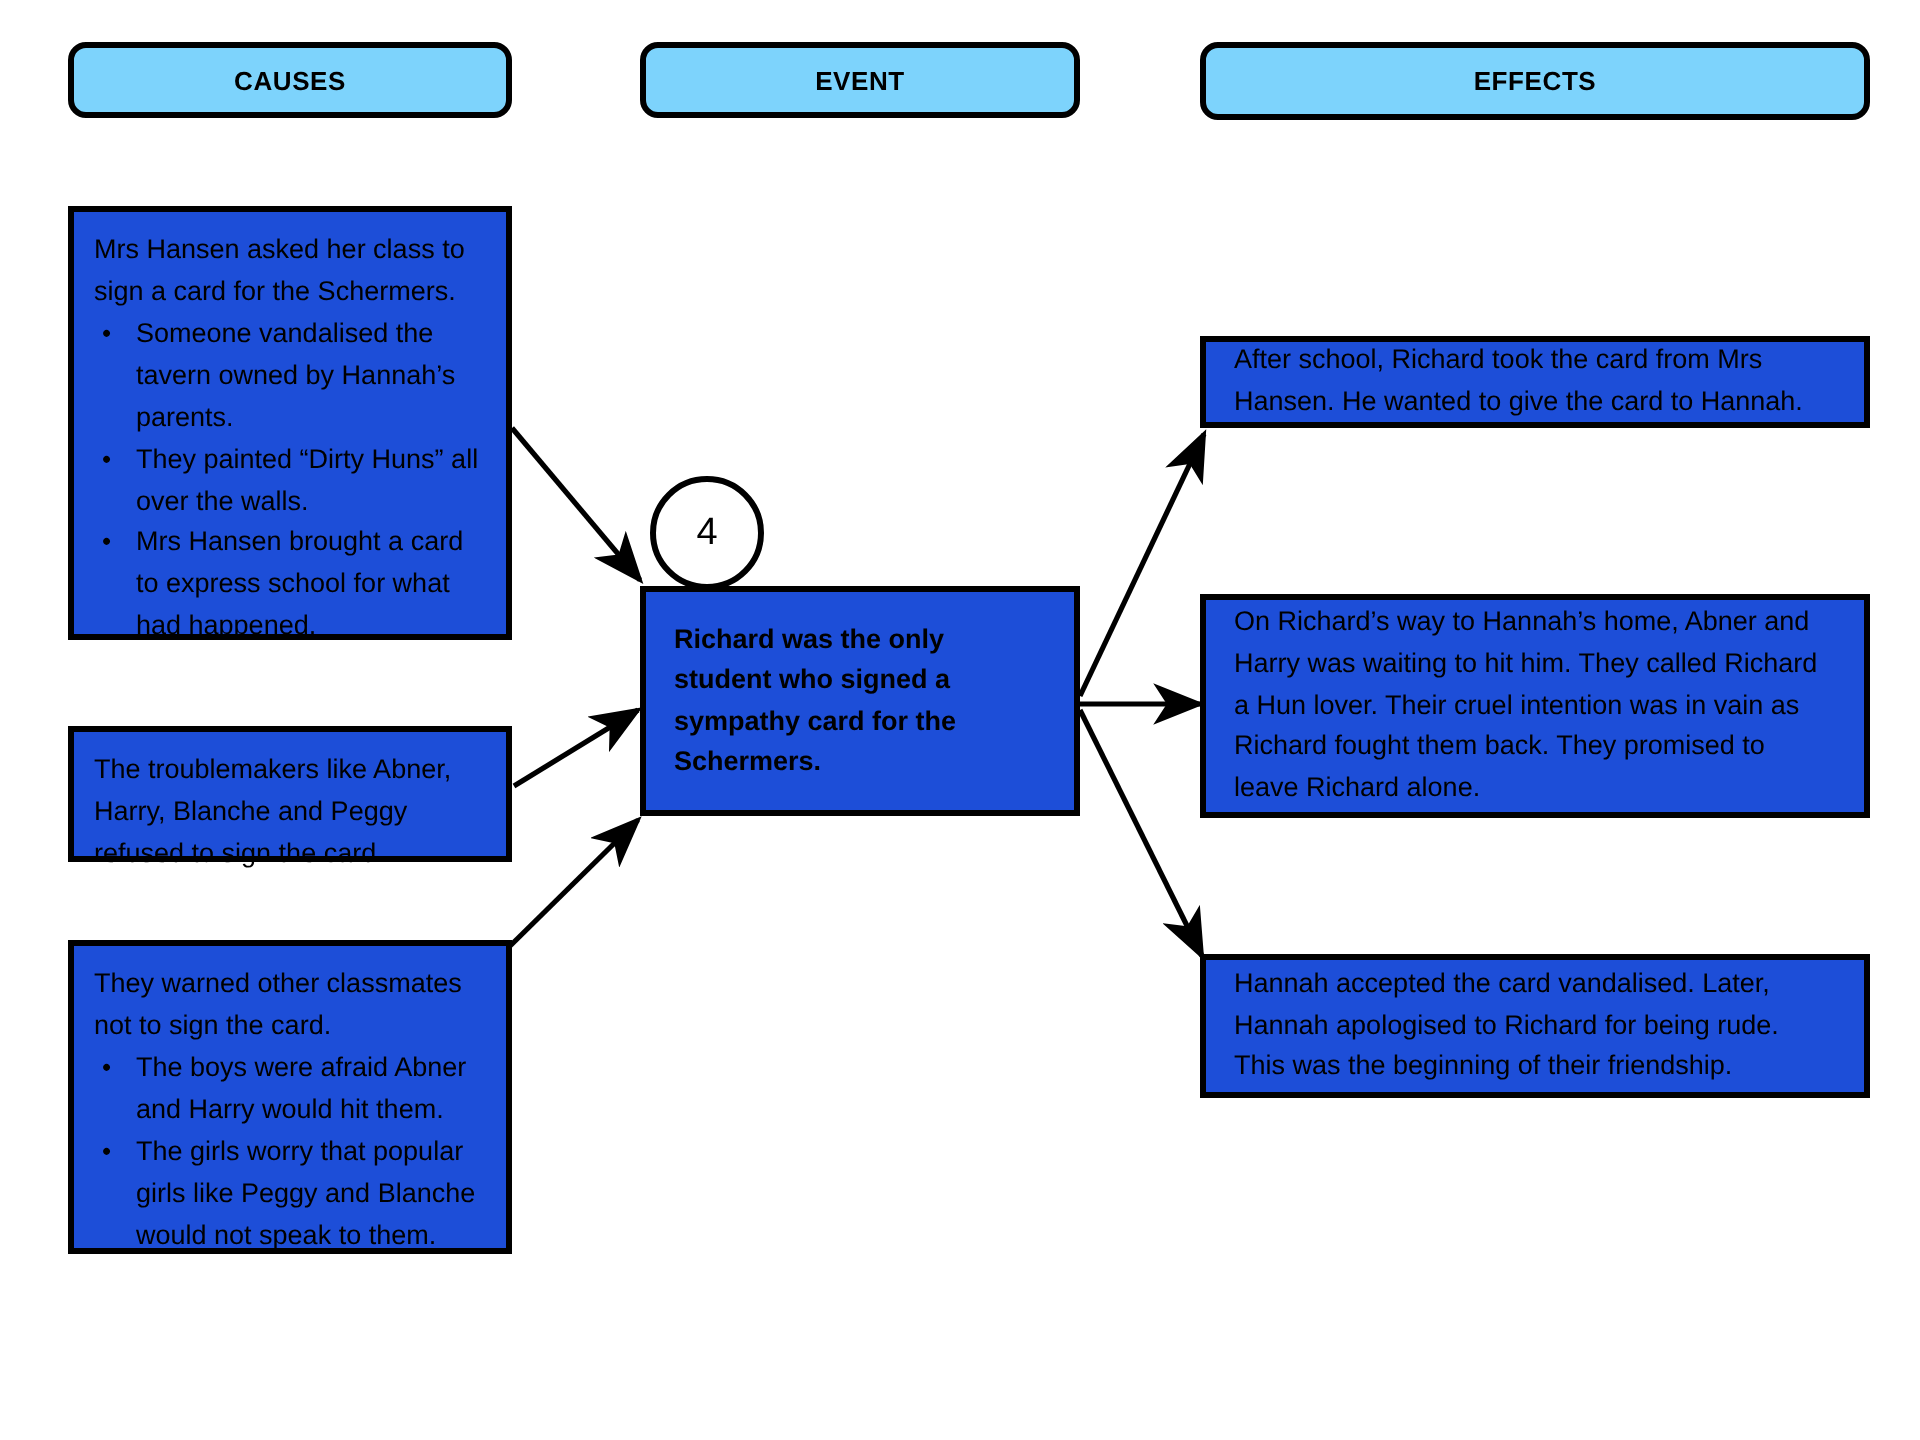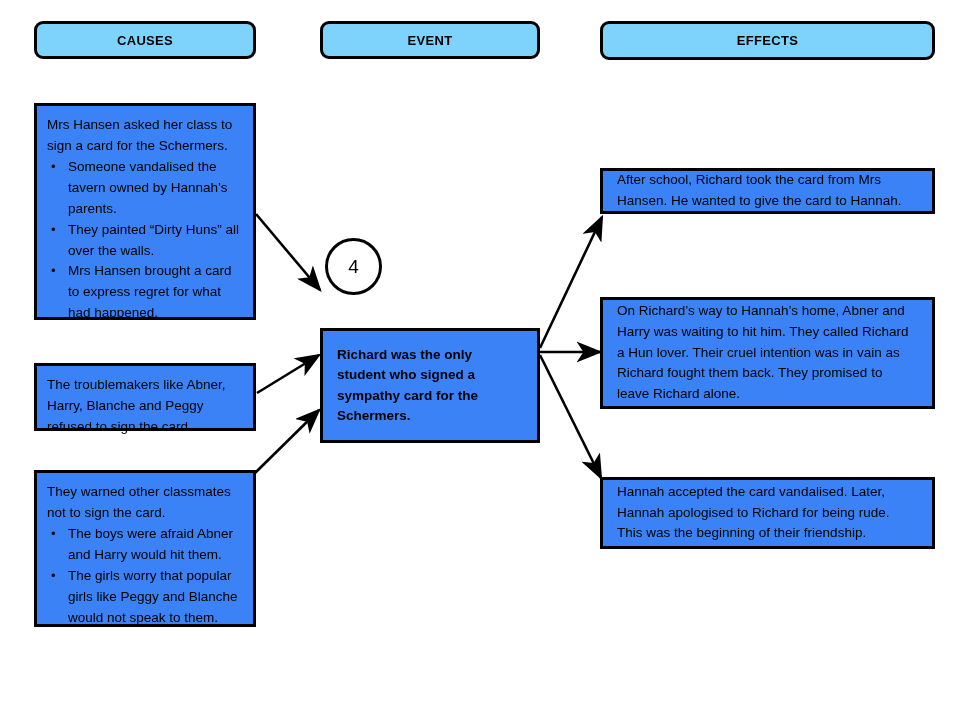--- a/index.html
+++ b/index.html
@@ -27,21 +27,21 @@
     align-items: center;
     justify-content: center;
     font-size: 13px;
     font-weight: bold;
     letter-spacing: 0.3px;
   }
   .node-box {
     position: absolute;
     box-sizing: border-box;
     border: 3px solid #000000;
-    background: #3b82f6;
+    background: #1d4ed8;
     z-index: 3;
   }
   .node-inner {
     padding: 9px 10px 6px 10px;
     font-size: 13.5px;
     line-height: 1.55;
   }
   .node-inner.bold {
     font-weight: bold;
     line-height: 1.5;
@@ -130,21 +130,21 @@
     <line x1="540" y1="352" x2="600" y2="352" stroke="#000000" stroke-width="2.6" marker-end="url(#arrowhead)"></line>
     <line x1="540" y1="355" x2="601" y2="478" stroke="#000000" stroke-width="2.6" marker-end="url(#arrowhead)"></line>
   </svg>
 
   <div class="node-box" style="left:34px; top:103px; width:222px; height:217px;">
     <div class="node-inner">
       <p class="lead">Mrs Hansen asked her class to sign a card for the Schermers.</p>
       <ul class="bullets">
         <li>Someone vandalised the tavern owned by Hannah’s parents.</li>
         <li>They painted “Dirty Huns” all over the walls.</li>
-        <li>Mrs Hansen brought a card to express regret for what had happened.</li>
+        <li>Mrs Hansen brought a card to express school for what had happened.</li>
       </ul>
     </div>
   </div>
 
   <div class="node-box" style="left:34px; top:363px; width:222px; height:68px;">
     <div class="node-inner">
       <p class="lead">The troublemakers like Abner, Harry, Blanche and Peggy refused to sign the card.</p>
     </div>
   </div>
 
@@ -155,21 +155,21 @@
         <li>The boys were afraid Abner and Harry would hit them.</li>
         <li>The girls worry that popular girls like Peggy and Blanche would not speak to them.</li>
       </ul>
     </div>
   </div>
 
   <div class="badge-circle" style="left:325px; top:238px; width:57px; height:57px;">
     <span>4</span>
   </div>
 
-  <div class="node-box" style="left:320px; top:293px; width:220px; height:115px;margin-top:35px;">
+  <div class="node-box" style="left:320px; top:293px; width:220px; height:115px;">
     <div class="node-inner bold centered">
       <p class="lead">Richard was the only student who signed a sympathy card for the Schermers.</p>
     </div>
   </div>
 
   <div class="node-box" style="left:600px; top:168px; width:335px; height:46px;">
     <div class="node-inner centered">
       <p class="lead">After school, Richard took the card from Mrs Hansen. He wanted to give the card to Hannah.</p>
     </div>
   </div>

